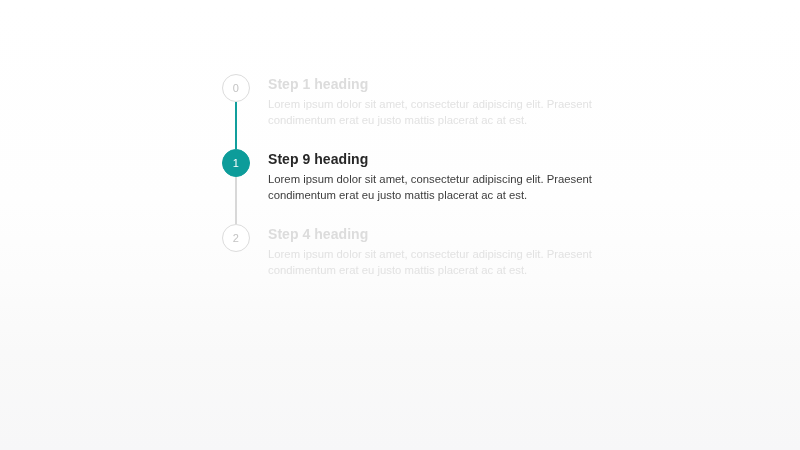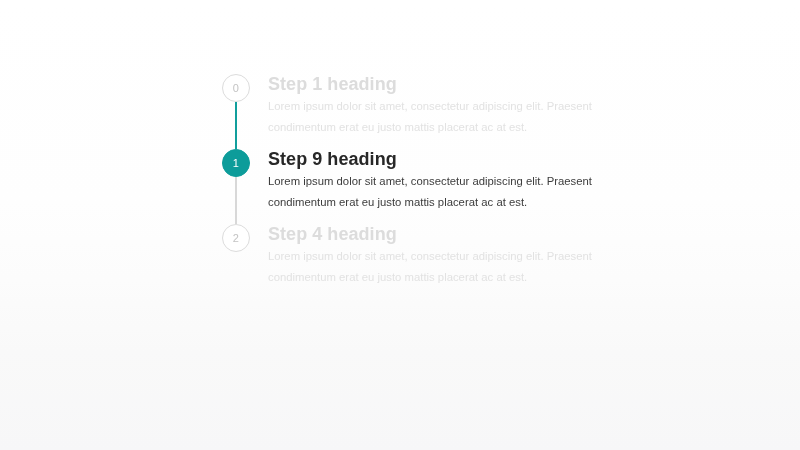--- a/index.html
+++ b/index.html
@@ -98,34 +98,34 @@
   }
 
   
   .content {
     padding-left: 18px;
     padding-top: 0px;
     max-width: 340px;
   }
 
   .step-heading {
-    font-size: 18px;
+    font-size: 14px;
     line-height: 18px;
     font-weight: 600;
     color: #dcdcdc;
     margin: 1px 0 3px 0;
     letter-spacing: 0.05px;
   }
   .step-heading.active {
     color: #272727;
   }
 
   .step-body {
     font-size: 11.3px;
-    line-height: 21px;
+    line-height: 16px;
     color: #e2e2e2;
     margin: 0;
     letter-spacing: 0.01px;
     max-width: 330px;
   }
   .step-body.active {
     color: #3c3c3c;
   }
 </style>
 </head>

